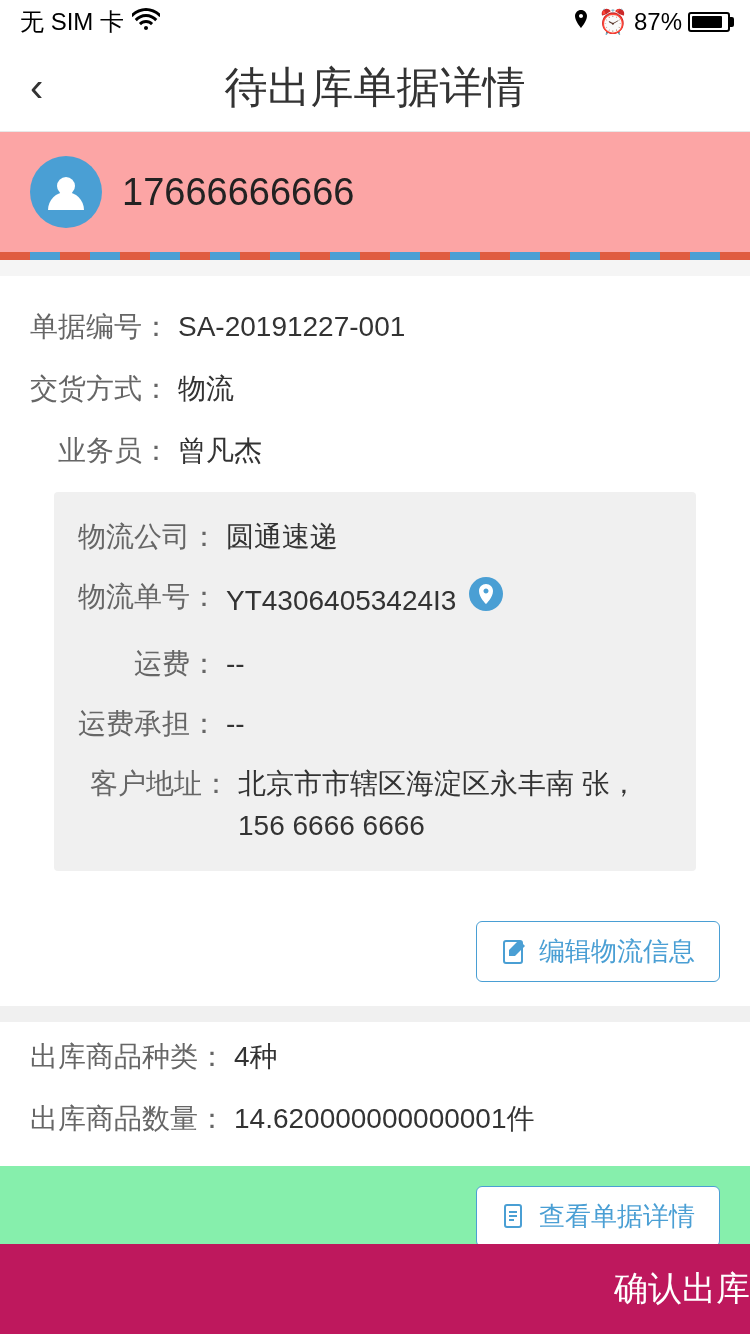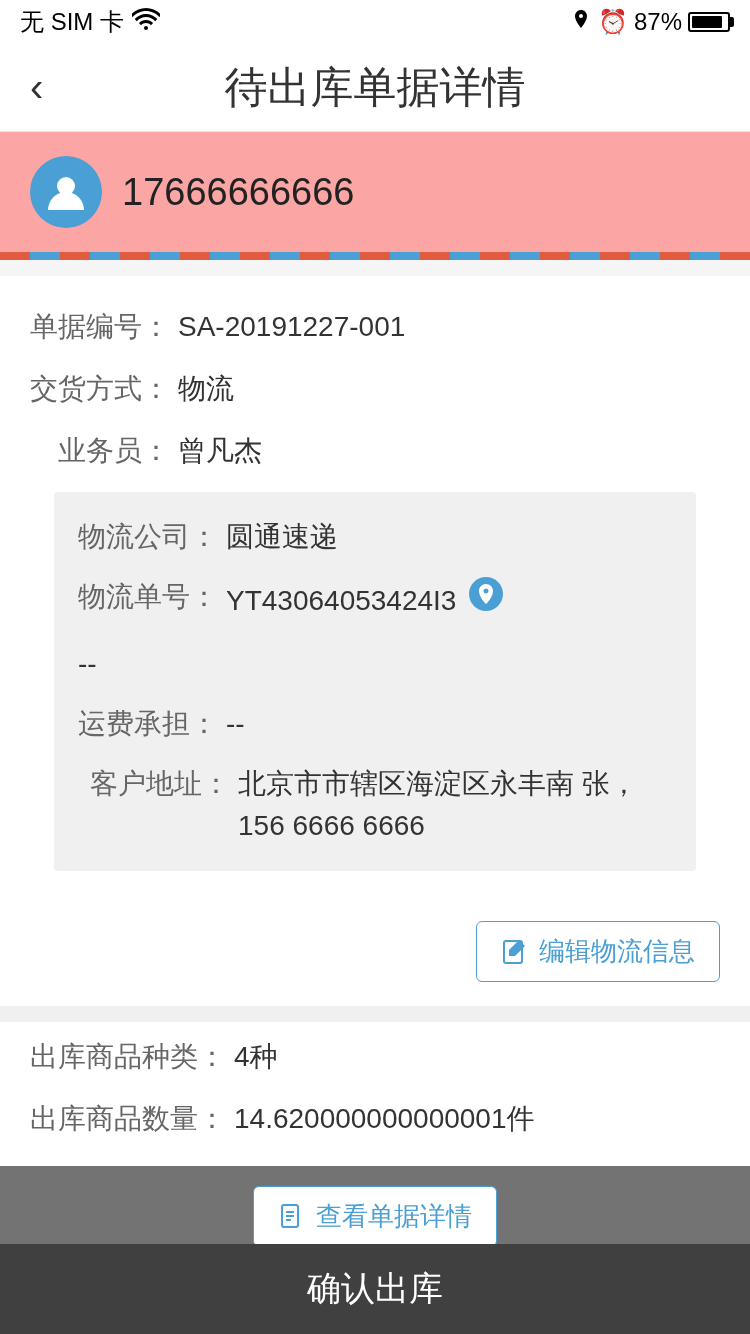--- a/index.html
+++ b/index.html
@@ -242,23 +242,23 @@
 
     
     .product-section {
       background: #fff;
       padding: 14px 30px;
     }
 
     
     .view-detail-row {
       display: flex;
-      justify-content: center;
+      justify-content: flex-end;
       padding: 20px 30px 30px;
-      background: #737373;
+      background: #86efac;
     }
     .view-detail-button {
       border: 1.5px solid #4a9fd4;
       border-radius: 6px;
       padding: 12px 24px;
       display: flex;
       align-items: center;
       gap: 10px;
       color: #4a9fd4;
       font-size: 26px;
@@ -272,25 +272,25 @@
       background: #f5f5f5;
       min-height: 200px;
     }
 
     
     .bottom-bar {
       position: fixed;
       bottom: 0;
       left: 0;
       width: 750px;
-      background: #404040;
+      background: #be185d;
       height: 90px;
       display: flex;
       align-items: center;
-      justify-content: center;
+      justify-content: flex-end;
       cursor: pointer;
     }
     .bottom-button-text {
       color: #fff;
       font-size: 34px;
       font-weight: 500;
     }
 
     .page-wrapper {
       display: flex;
@@ -378,20 +378,21 @@
             <span>YT43064053424I3</span>
             <span class="location-icon">
               <svg width="36" height="36" viewBox="0 0 36 36" fill="none">
                 <circle cx="18" cy="18" r="17" fill="#4a9fd4"></circle>
                 <path d="M18 8C14.1 8 11 11.1 11 15c0 6.5 7 13 7 13s7-6.5 7-13c0-3.9-3.1-7-7-7zm0 9.5c-1.4 0-2.5-1.1-2.5-2.5s1.1-2.5 2.5-2.5 2.5 1.1 2.5 2.5-1.1 2.5-2.5 2.5z" fill="white"></path>
               </svg>
             </span>
           </span>
         </div>
         <div class="logistics-row">
+          <span class="logistics-label">运费：</span>
           <span class="logistics-value">--</span>
         </div>
         <div class="logistics-row">
           <span class="logistics-label">运费承担：</span>
           <span class="logistics-value">--</span>
         </div>
         <div class="logistics-row">
           <span class="logistics-label">客户地址：</span>
           <span class="address-value">北京市市辖区海淀区永丰南  张，156 6666 6666</span>
         </div>

